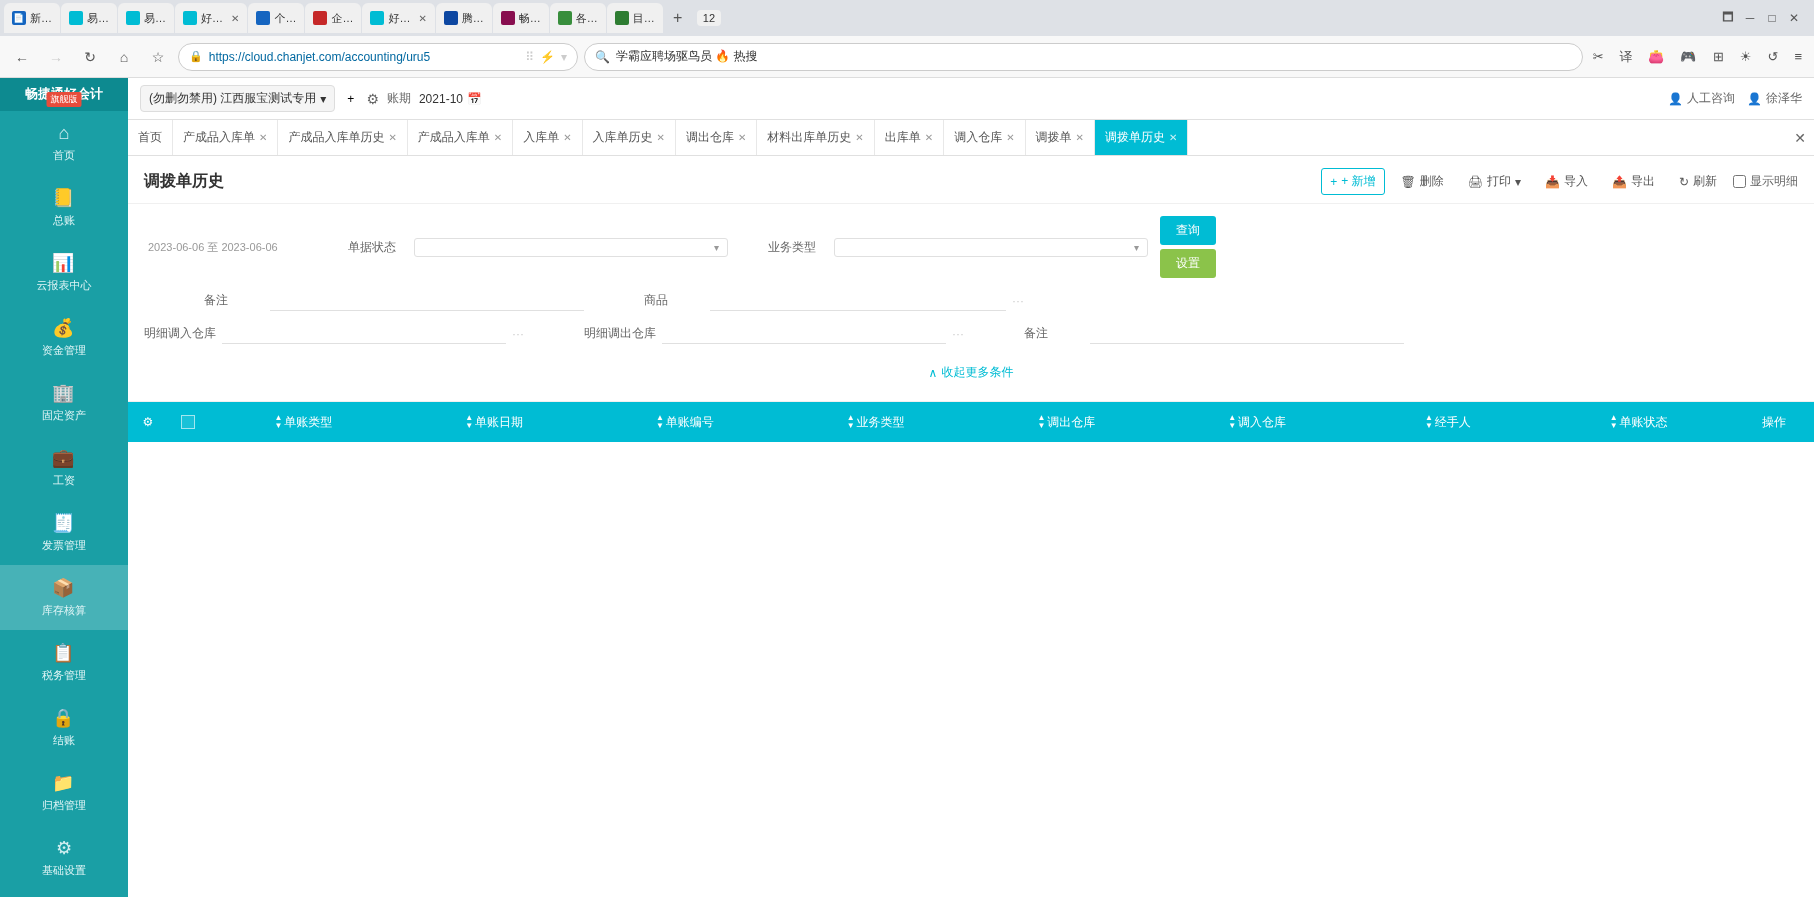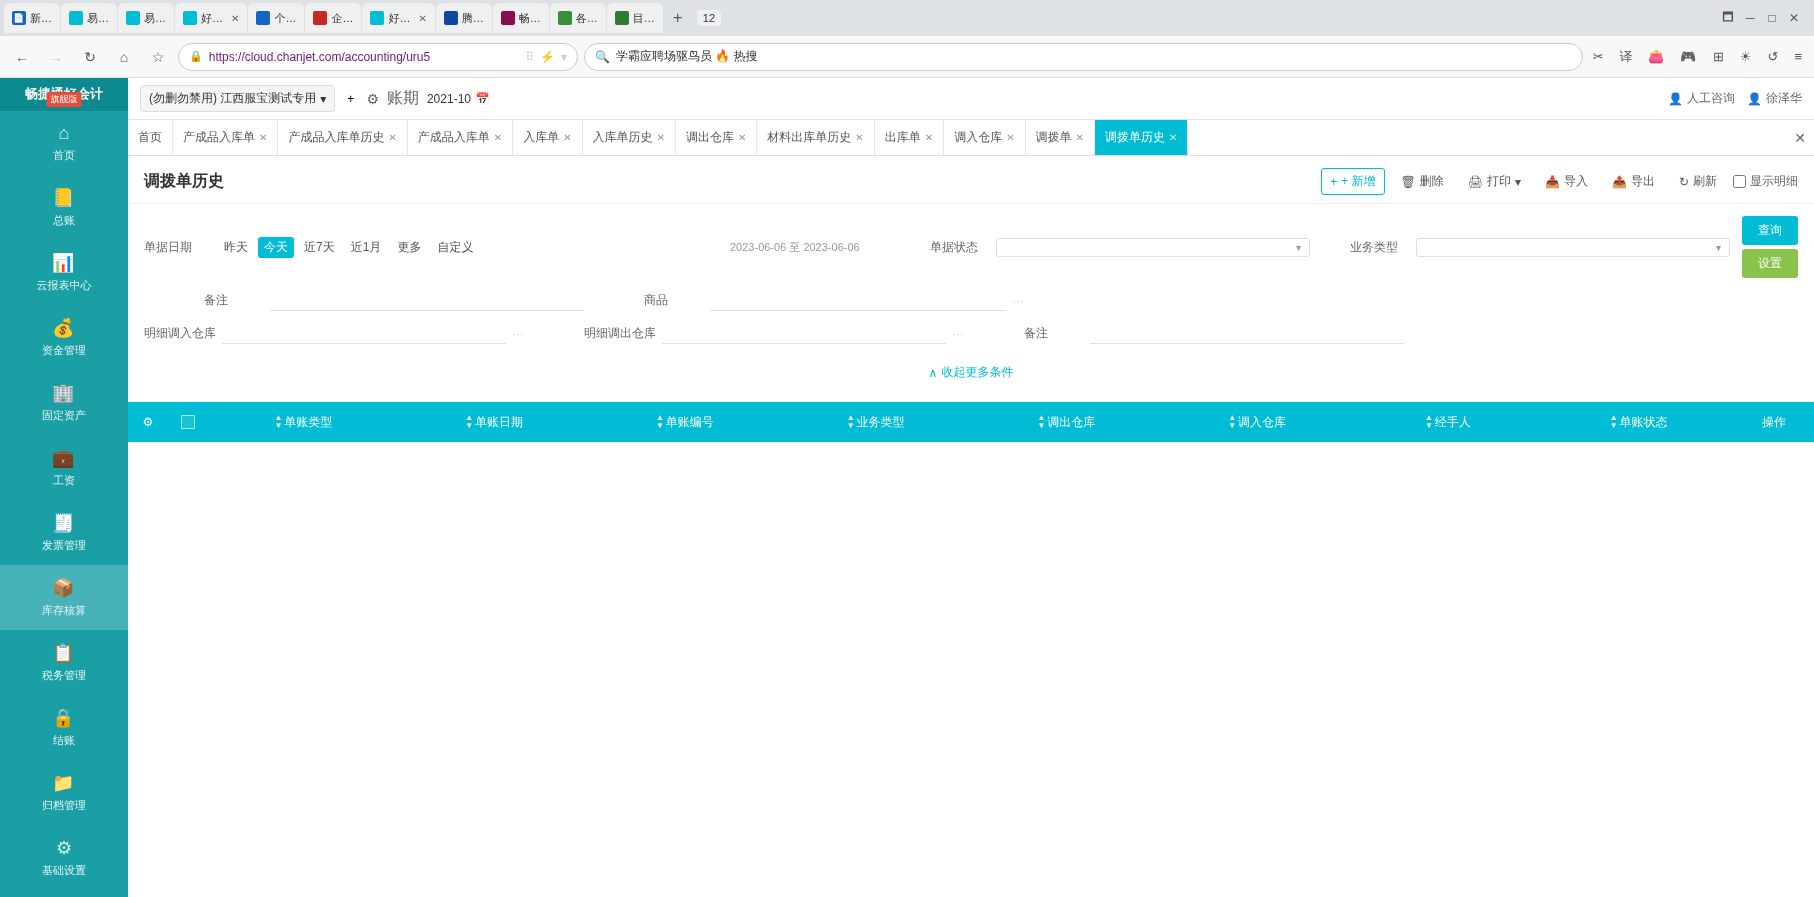--- a/index.html
+++ b/index.html
@@ -13,21 +13,21 @@
     .browser-tab .tab-close { margin-left: 4px; color: #666; font-size: 10px; cursor: pointer; flex-shrink: 0; }
     .browser-tab-new { width: 28px; height: 28px; display: flex; align-items: center; justify-content: center; cursor: pointer; color: #555; font-size: 16px; }
     .browser-tab-count { background: #f0f0f0; border-radius: 4px; padding: 2px 6px; font-size: 11px; color: #333; margin-left: 4px; }
     .browser-controls-right { display: flex; align-items: center; gap: 6px; margin-left: auto; padding-right: 8px; }
     .browser-window-btn { width: 16px; height: 16px; display: flex; align-items: center; justify-content: center; font-size: 12px; color: #555; cursor: pointer; }
 
     .browser-toolbar { background: #f8f8f8; height: 42px; display: flex; align-items: center; padding: 0 8px; gap: 6px; border-bottom: 1px solid #ddd; }
     .nav-btn { width: 28px; height: 28px; border-radius: 50%; display: flex; align-items: center; justify-content: center; cursor: pointer; color: #555; font-size: 14px; }
     .address-bar { flex: 1; height: 28px; background: #fff; border: 1px solid #ccc; border-radius: 14px; display: flex; align-items: center; padding: 0 10px; gap: 6px; font-size: 12px; color: #333; max-width: 400px; }
     .address-bar .lock-icon { color: #4caf50; font-size: 11px; }
-    .address-text { color: #701a75; font-size: 12px; }
+    .address-text { color: #0369a1; font-size: 12px; }
     .search-bar { flex: 1; height: 28px; background: #fff; border: 1px solid #ccc; border-radius: 14px; display: flex; align-items: center; padding: 0 10px; gap: 6px; font-size: 12px; color: #333; }
     .toolbar-icons { display: flex; align-items: center; gap: 8px; }
     .toolbar-icon { color: #555; font-size: 13px; cursor: pointer; padding: 2px 4px; }
 
     
     .app-container { display: flex; width: 100%; height: calc(897px - 78px); }
 
     
     .sidebar { width: 128px; background: #1a9fa5; display: flex; flex-direction: column; flex-shrink: 0; height: 100%; }
     .sidebar-logo { background: #0d8a90; padding: 8px; display: flex; flex-direction: column; align-items: center; justify-content: center; height: 60px; position: relative; }
@@ -37,21 +37,21 @@
     .sidebar-item.active { background: rgba(255,255,255,0.2); }
     .sidebar-item-icon { font-size: 18px; }
     .sidebar-item-label { font-size: 11px; color: #e0f5f6; text-align: center; }
 
     
     .main-content { flex: 1; display: flex; flex-direction: column; background: #6d28d9; overflow: hidden; }
 
     
     .app-header { background: #fff; border-bottom: 1px solid #e0e0e0; height: 42px; display: flex; align-items: center; padding: 0 12px; gap: 8px; }
     .company-selector { display: flex; align-items: center; gap: 4px; cursor: pointer; font-size: 12px; color: #333; background: #f5f5f5; border: 1px solid #ddd; border-radius: 4px; padding: 4px 8px; }
-    .period-label { font-size: 16px; color: #666; }
+    .period-label { font-size: 12px; color: #666; }
     .period-value { font-size: 12px; color: #333; display: flex; align-items: center; gap: 4px; cursor: pointer; }
     .header-actions-right { margin-left: auto; display: flex; align-items: center; gap: 12px; }
     .help-btn { display: flex; align-items: center; gap: 4px; font-size: 12px; color: #666; cursor: pointer; }
     .user-info { display: flex; align-items: center; gap: 4px; font-size: 12px; color: #666; cursor: pointer; }
 
     
     .tab-bar { background: #fff; border-bottom: 1px solid #e0e0e0; display: flex; align-items: center; overflow-x: auto; white-space: nowrap; height: 36px; }
     .tab-bar::-webkit-scrollbar { height: 2px; }
     .page-tab { display: inline-flex; align-items: center; height: 36px; padding: 0 10px; font-size: 12px; color: #555; cursor: pointer; border-right: 1px solid #e8e8e8; gap: 4px; flex-shrink: 0; }
     .page-tab.active { background: #00bcd4; color: #fff; }
@@ -364,31 +364,20 @@
           <div class="display-toggle">
             <input type="checkbox" style="">
             <span>显示明细</span>
           </div>
         </div>
       </div>
 
       <div class="filter-area">
 
         <div class="filter-row">
-          <div class="filter-item">
-            <span class="filter-label">单据日期</span>
-            <div class="date-filters">
-              <span class="date-btn">昨天</span>
-              <span class="date-btn active">今天</span>
-              <span class="date-btn">近7天</span>
-              <span class="date-btn">近1月</span>
-              <span class="date-btn">更多</span>
-              <span class="date-btn">自定义</span>
-            </div>
-          </div>
           <div style="margin-left:4px; font-size:11px; color:#999; display:flex; align-items:center; min-width:160px;">2023-06-06 至 2023-06-06</div>
 
           <div class="filter-item" style="flex:1; max-width:380px; margin-left:40px;">
             <span class="filter-label">单据状态</span>
             <div class="filter-select" style="flex:1;">
               <span></span>
               <span class="dropdown-arrow">▾</span>
             </div>
           </div>
 

